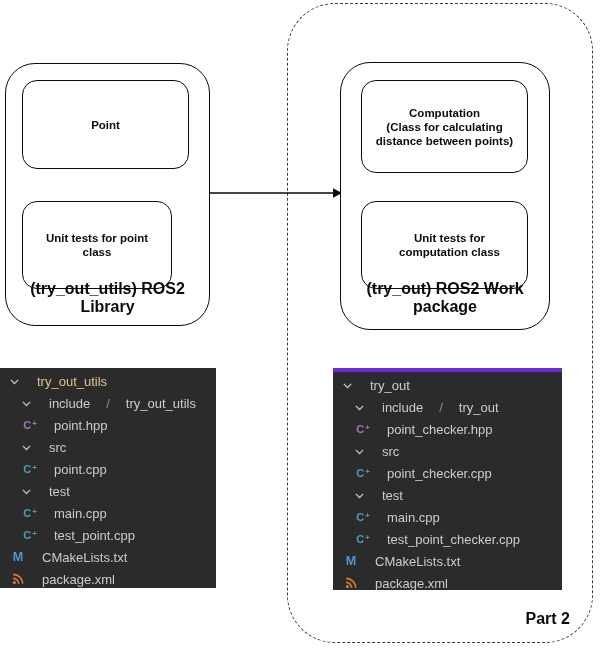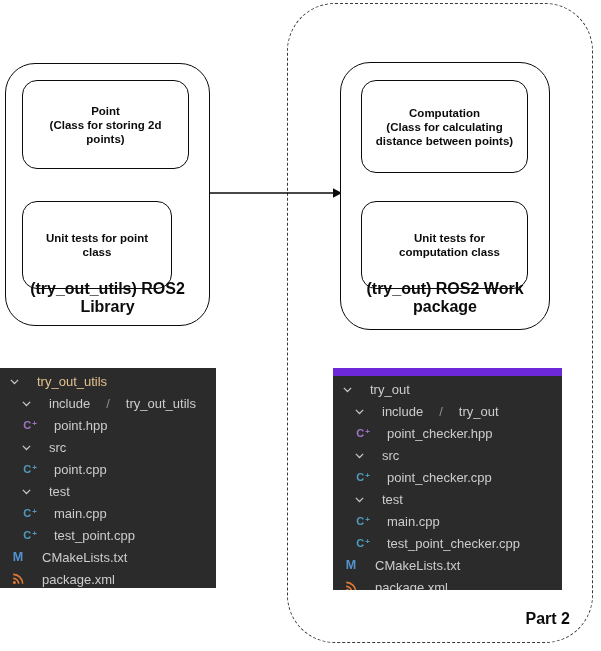--- a/index.html
+++ b/index.html
@@ -38,21 +38,21 @@
   .part-label{
     position:absolute;left:500px;top:610px;width:70px;text-align:right;
     font-weight:bold;font-size:16px;color:#0b0b0b;
   }
   
   .tree-panel{
     position:absolute;background:#2b2b2c;box-sizing:border-box;
     padding-top:2px;overflow:hidden;
   }
   .tree-left{left:0;top:368px;width:216px;height:220px;}
-  .tree-right{left:333px;top:368px;width:229px;height:222px;border-top:8px solid #6d28d9;}
+  .tree-right{left:333px;top:368px;width:229px;height:222px;border-top:4px solid #6d28d9;}
   .tree-row{
     height:22px;display:flex;align-items:center;
     font-size:13px;color:#cccccc;white-space:nowrap;cursor:pointer;gap:12px;
   }
   .chev{width:14px;height:14px;display:inline-flex;align-items:center;justify-content:center;
     margin-right:4px;flex:0 0 auto;}
   .ficon{width:14px;display:inline-flex;align-items:center;justify-content:center;
     margin-right:5px;font-weight:bold;font-size:11px;flex:0 0 auto;}
   .ficon .plus{font-style:normal;font-size:8px;margin-left:1px;transform:translateY(-2px);}
   .ficon.cmake{font-size:12.5px;}
@@ -60,21 +60,20 @@
   .tree-label{display:inline-block;}
 </style>
 </head>
 <body>
 
 <div class="dashed-region"></div>
 
 <div class="group-box group-left">
   <div class="inner-box li1">
     <div>Point</div>
-    <div>(Class for storing 2d points)</div>
   </div>
   <div class="inner-box li2">
     <div>Unit tests for point class</div>
   </div>
   <div class="group-caption cap-left">(try_out_utils) ROS2 Library</div>
 </div>
 
 <svg class="arrow-svg" width="134" height="14">
   <line x1="0" y1="7" x2="126" y2="7" stroke="#0b0b0b" stroke-width="1.5"></line>
   <polygon points="124,2.2 133,7 124,11.8" fill="#0b0b0b"></polygon>

